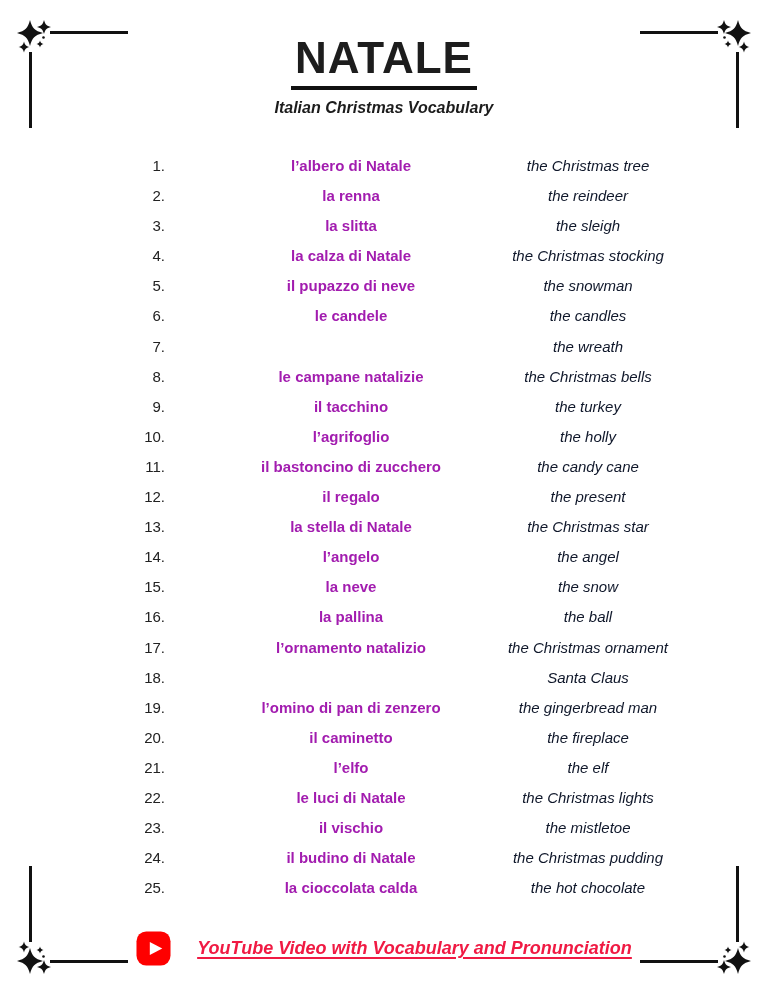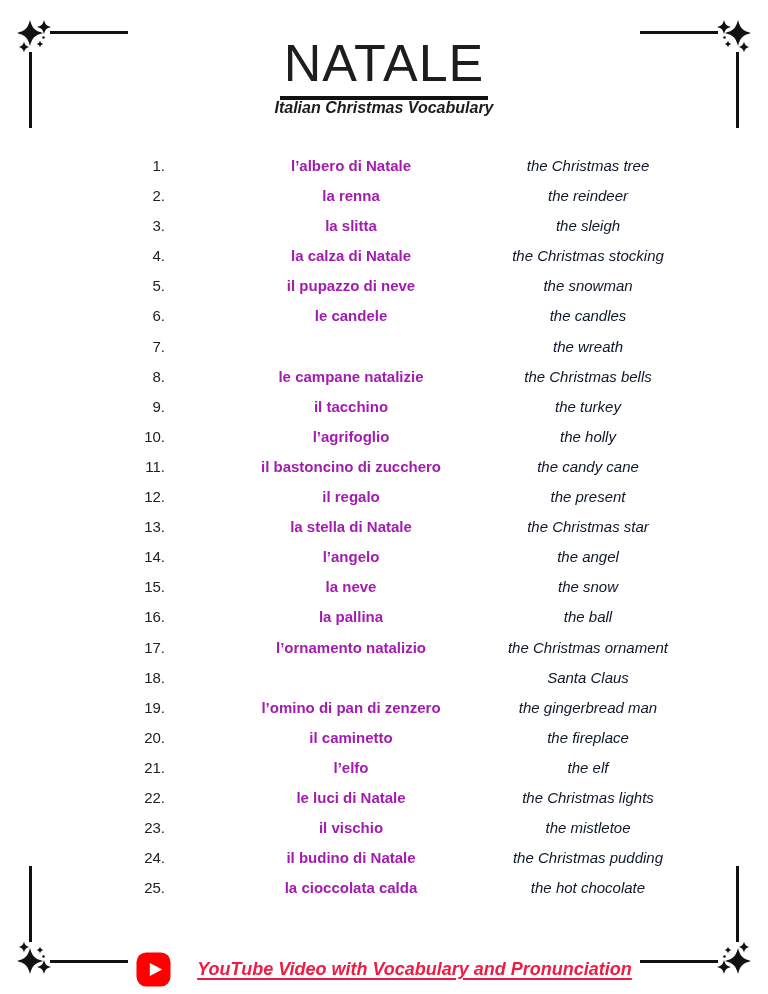--- a/index.html
+++ b/index.html
@@ -29,21 +29,21 @@
   }
   .corner svg.sparkles { position:absolute; left:0; top:0; }
 
   
   .title {
     position:absolute; top:33px; left:0; right:0;
     text-align:center;
   }
   .title span {
     display:inline-block;
-    font-size:52px; font-weight:400; letter-spacing:1px;
+    font-size:44px; font-weight:700; letter-spacing:1px;
     border-bottom:4px solid #111; padding:0 4px 3px 4px;
   }
   .subtitle {
     position:absolute; top:99px; left:0; right:0;
     text-align:center;
     font-size:16px; font-weight:700; font-style:italic;
     color:#1c1c1c;
   }
 
   
@@ -59,21 +59,21 @@
     font-size:15px; font-weight:700; color:#a21caf;
   }
   .col-en {
     left:448px; width:280px; text-align:center;
     font-size:15px; font-style:italic; color:#0f172a;
   }
 
   
   .footer {
     position:absolute; top:931px; left:0; right:0;
-    display:flex; justify-content:center; align-items:center; gap:26px;margin-top:21px;
+    display:flex; justify-content:center; align-items:center; gap:26px;
   }
   .yt-icon { display:block; cursor:pointer; }
   .yt-link {
     font-size:18px; font-weight:700; font-style:italic;
     color:#F01A43;
     text-decoration:underline;
     text-decoration-thickness:2px;
     text-underline-offset:3px;
     cursor:pointer;
   }

